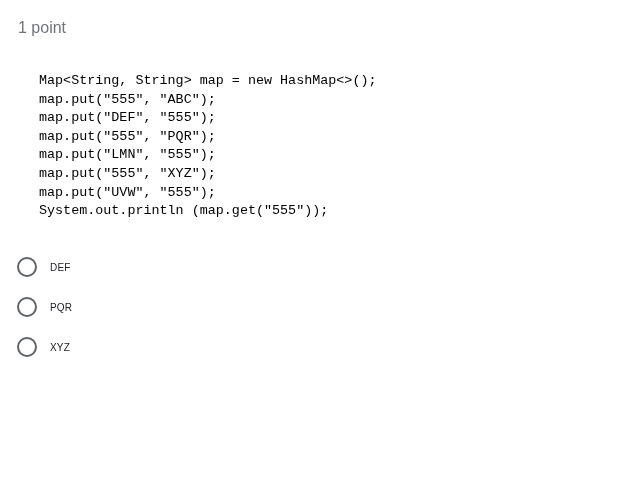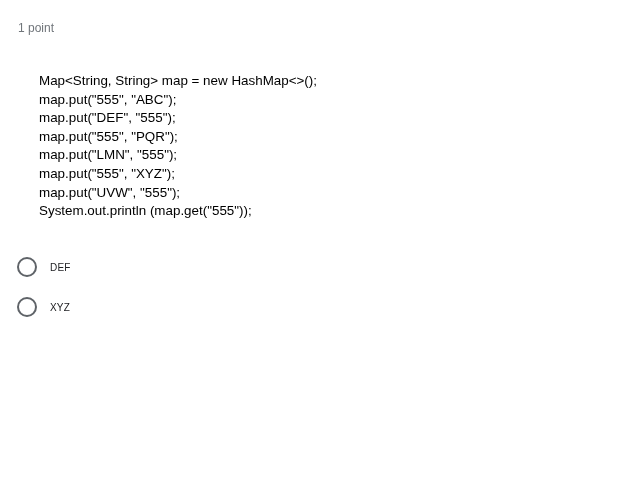--- a/index.html
+++ b/index.html
@@ -24,31 +24,31 @@
       justify-content: space-between;
       align-items: flex-start;
     }
     .question-title {
       font-size: 16px;
       line-height: 24px;
       color: #202124;
       letter-spacing: 0.1px;
     }
     .points {
-      font-size: 12px;
+      font-size: 16px;
       line-height: 24px;
       color: #70757a;
       margin-top: 1px;
     }
     .code-block {
       position: absolute;
       left: 39px;
       top: 72px;
       margin: 0;
-      font-family: Liberation Sans, sans-serif;
+      font-family: Liberation Mono, monospace;
       font-size: 13.4px;
       line-height: 18.6px;
       color: #000000;
       white-space: pre;
     }
     .code-line {
       display: block;
       height: 18.6px;
     }
     .options {
@@ -86,15 +86,19 @@
 
 <pre class="code-block"><span class="code-line">Map&lt;String, String&gt; map = new HashMap&lt;&gt;();</span><span class="code-line">map.put("555", "ABC");</span><span class="code-line">map.put("DEF", "555");</span><span class="code-line">map.put("555", "PQR");</span><span class="code-line">map.put("LMN", "555");</span><span class="code-line">map.put("555", "XYZ");</span><span class="code-line">map.put("UVW", "555");</span><span class="code-line">System.out.println (map.get("555"));</span></pre>
 
 <div class="options" role="radiogroup">
   <div class="option" role="radio">
     <span class="radio"></span>
     <span class="option-label">DEF</span>
   </div>
   <div class="option" role="radio">
     <span class="radio"></span>
+    <span class="option-label">PQR</span>
+  </div>
+  <div class="option" role="radio">
+    <span class="radio"></span>
     <span class="option-label">XYZ</span>
   </div>
 </div>
 
 </body></html>

